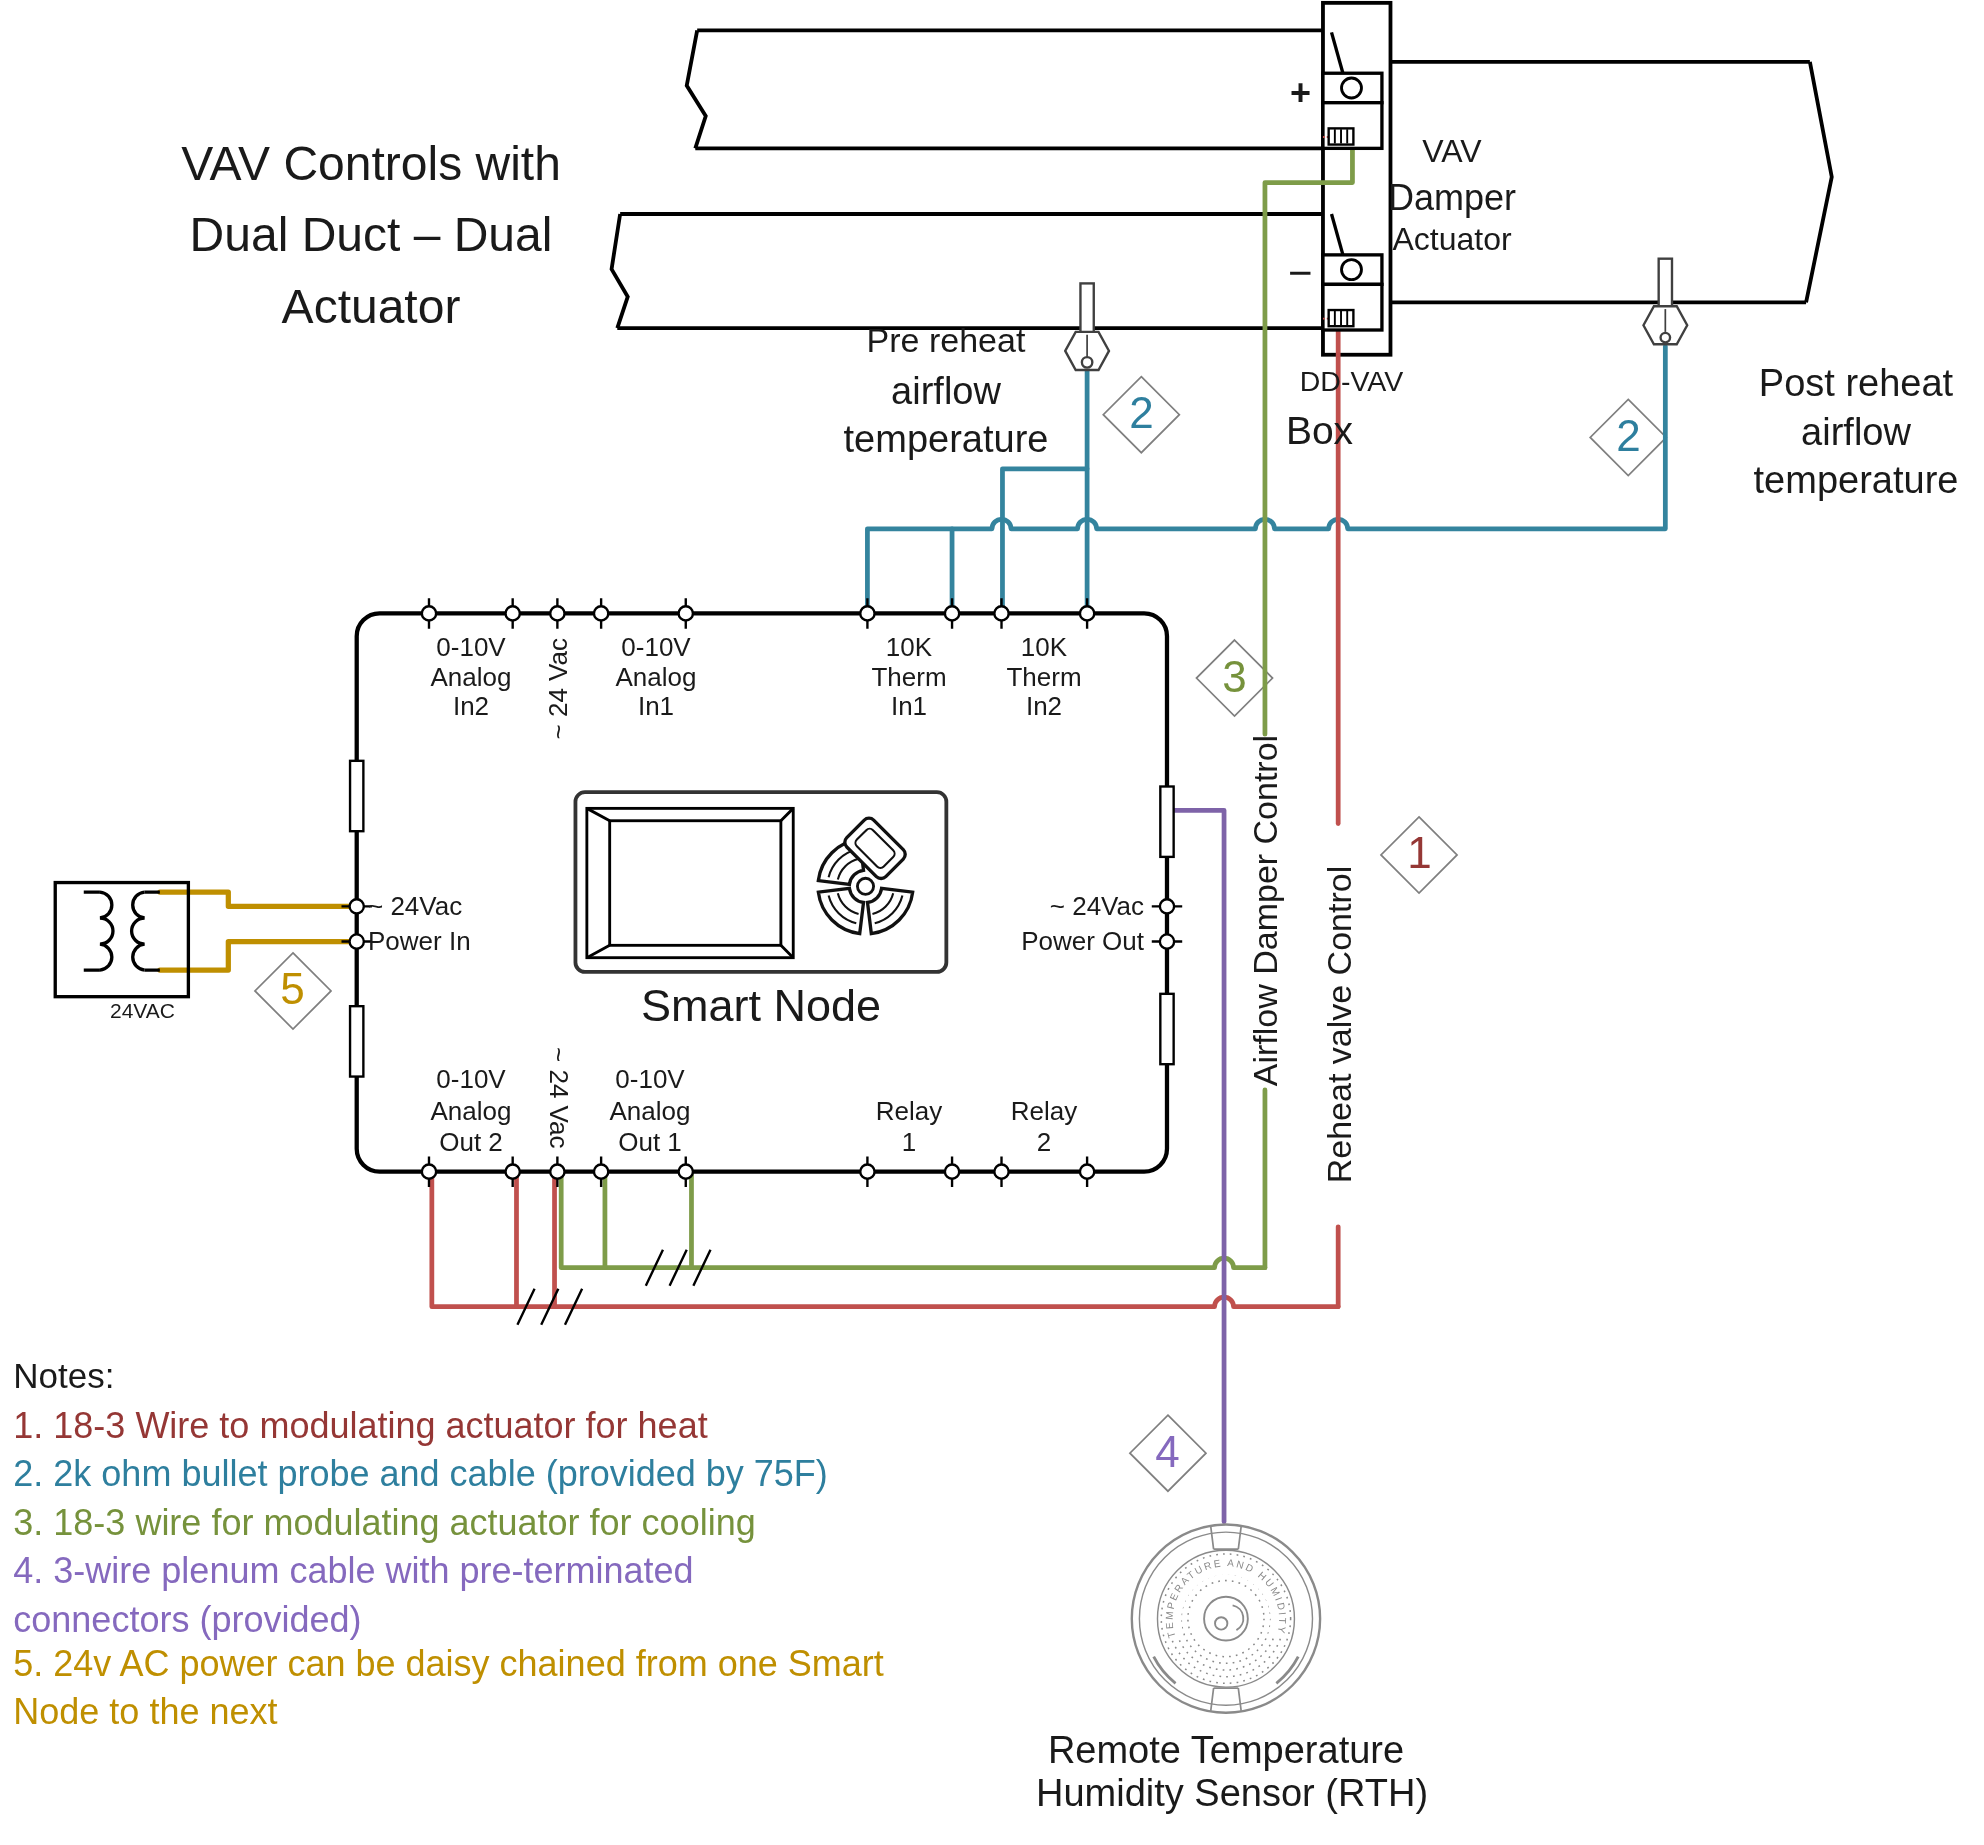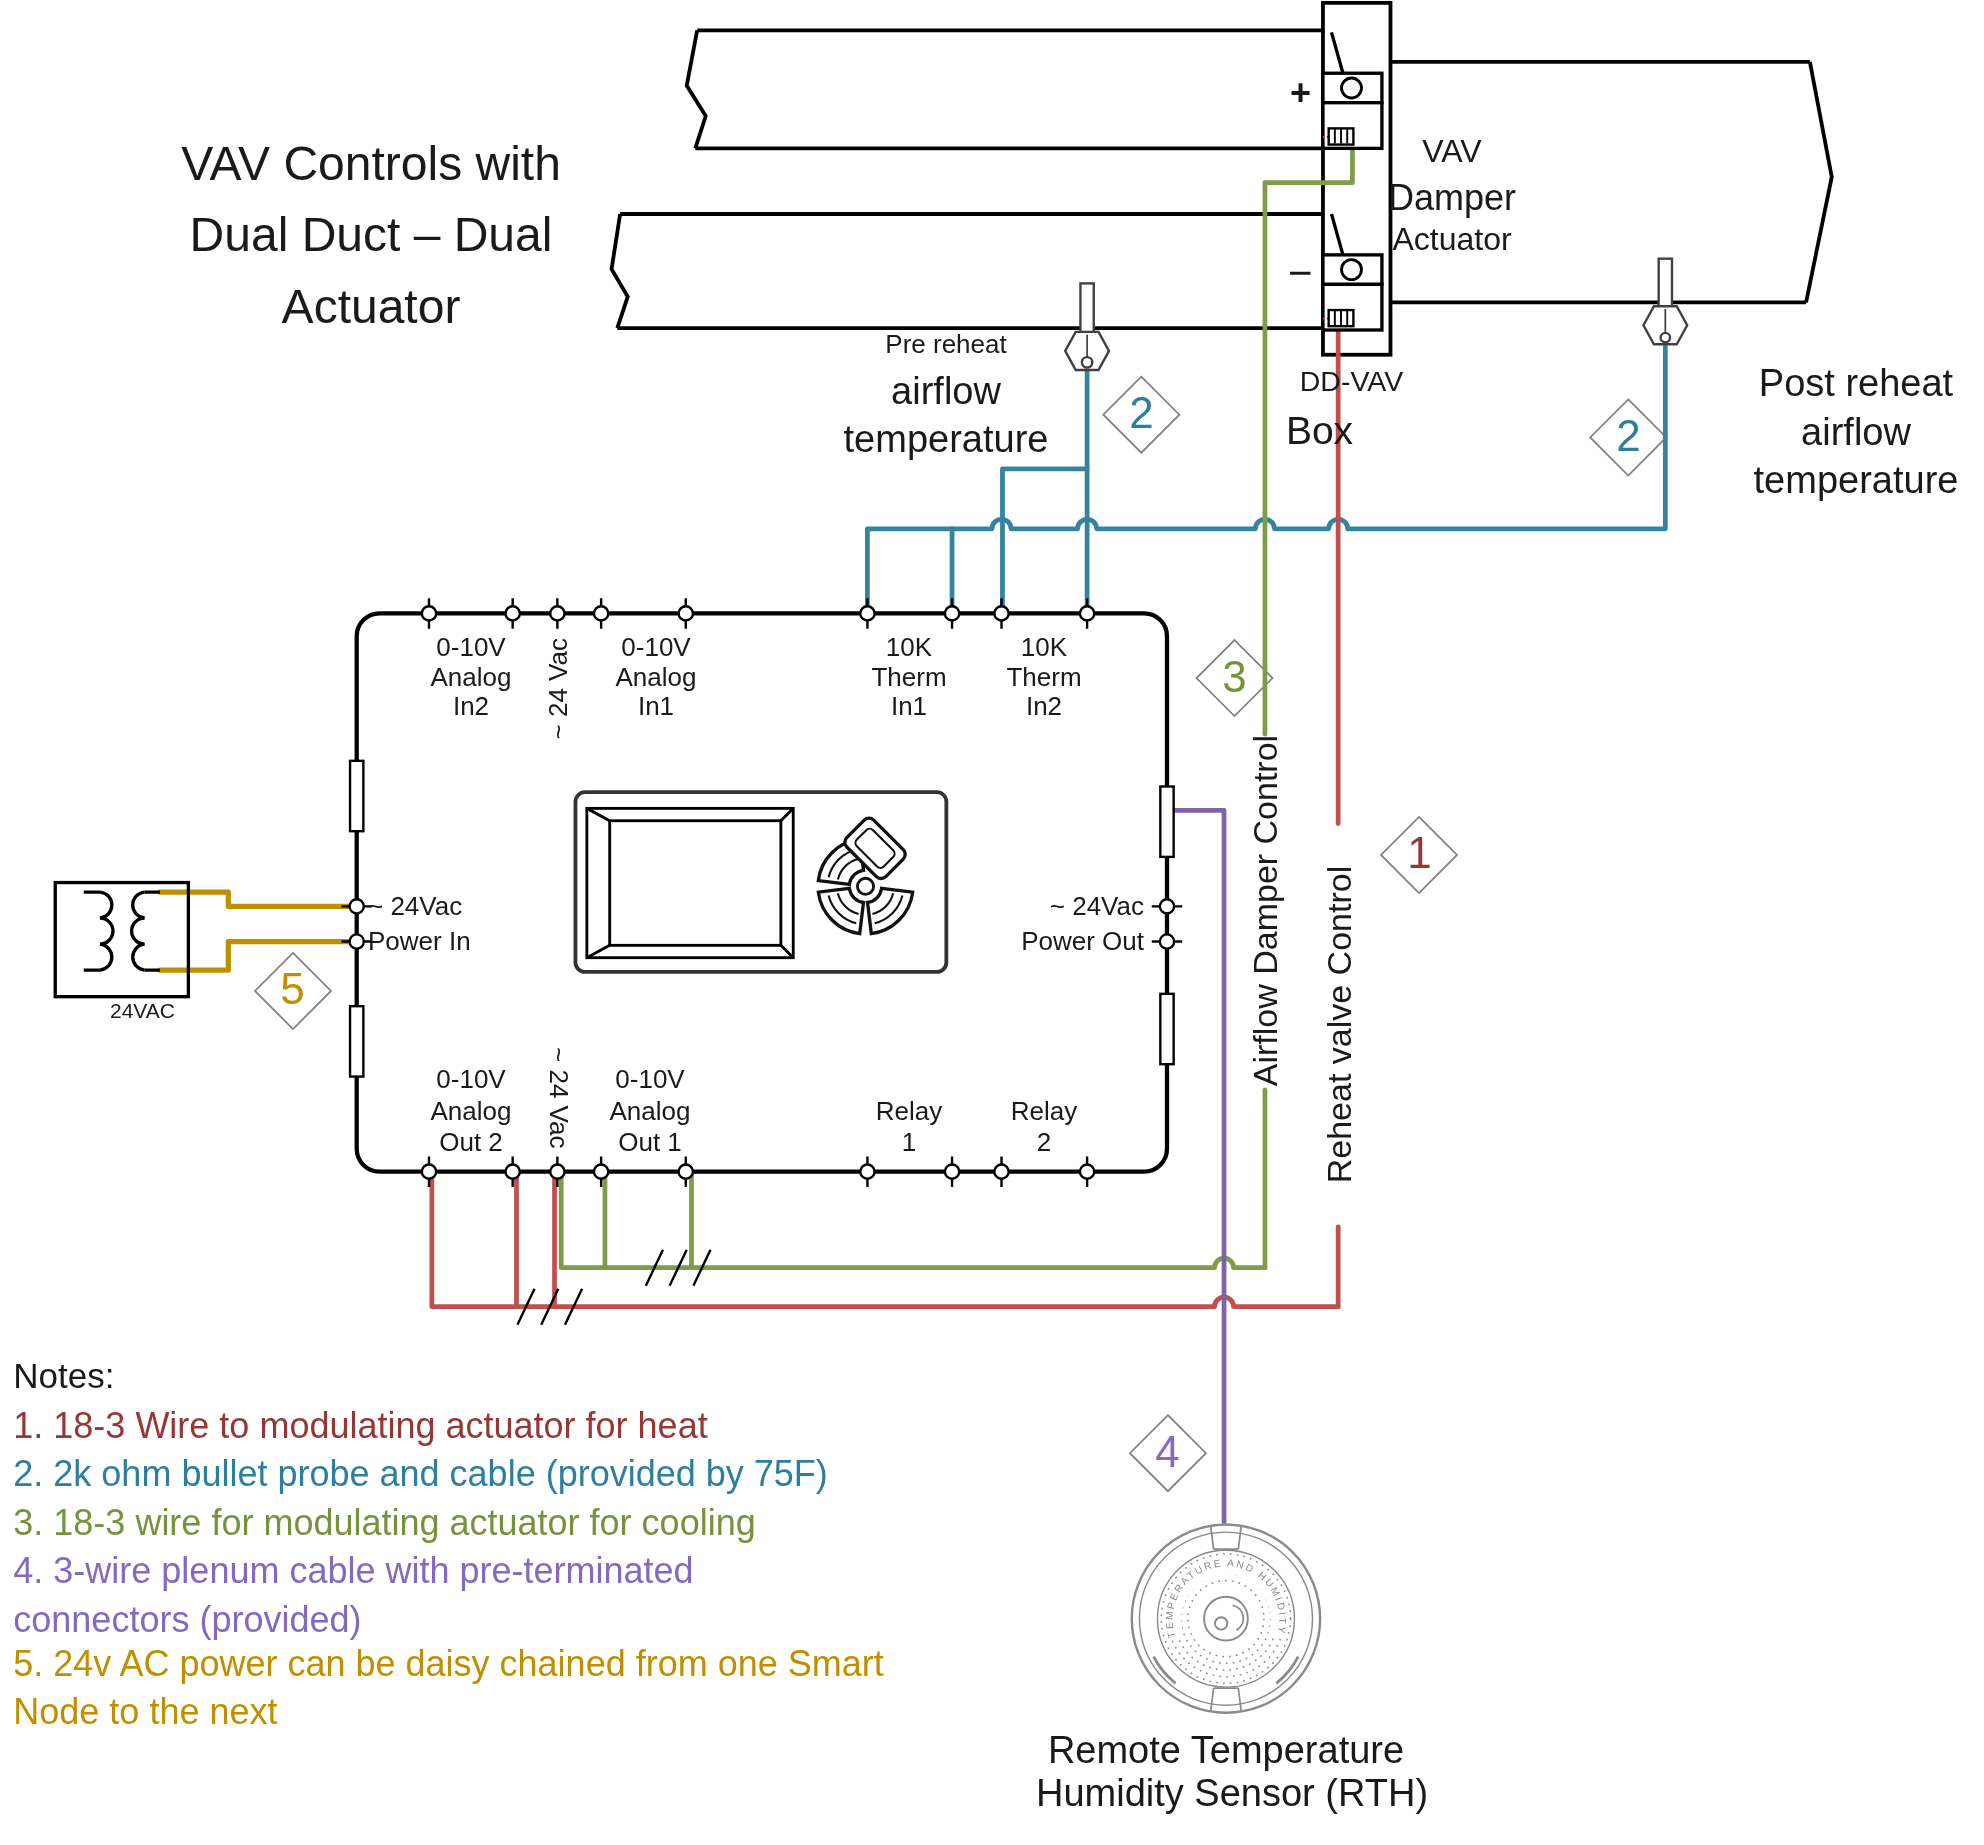--- a/index.html
+++ b/index.html
@@ -225,38 +225,39 @@
     <path d="M1276,1775 H1302 M1273,1799 L1276,1775 M1305,1799 L1302,1775" stroke-width="1.8"></path>
     <path d="M1236,1770 A86,86 0 0 1 1213,1742" stroke-width="3"></path>
     <path d="M1365,1742 A86,86 0 0 1 1342,1770" stroke-width="3"></path>
   </g>
 </svg>
 
 <div class="t c big" style="left:38px;top:207px;width:666px;">Dual Duct – Dual</div>
 <div class="t c big" style="left:38px;top:136px;width:666px;">VAV Controls with</div>
 <div class="t c big" style="left:38px;top:279px;width:666px;">Actuator</div>
 
-<div class="t c" style="left:775px;top:321px;width:342px;font-size:26px;margin-top:9px;">Pre reheat</div>
+<div class="t c" style="left:775px;top:321px;width:342px;font-size:34px;">Pre reheat</div>
 <div class="t c" style="left:775px;top:370px;width:342px;font-size:38px;">airflow</div>
 <div class="t c" style="left:775px;top:418px;width:342px;font-size:38px;">temperature</div>
 
 <div class="t c" style="left:1685px;top:362px;width:342px;font-size:38px;">Post reheat</div>
 <div class="t c" style="left:1685px;top:411px;width:342px;font-size:38px;">airflow</div>
 <div class="t c" style="left:1685px;top:459px;width:342px;font-size:38px;">temperature</div>
 
 <div class="t c" style="left:1376px;top:133px;width:152px;font-size:32px;">VAV</div>
 <div class="t c" style="left:1376px;top:177px;width:152px;font-size:36px;">Damper</div>
 <div class="t c" style="left:1376px;top:221px;width:152px;font-size:32px;">Actuator</div>
 
 <div class="t c" style="left:1284px;top:365px;width:135px;font-size:28.5px;">DD-VAV</div>
 <div class="t c" style="left:1252px;top:409px;width:135px;font-size:39px;">Box</div>
 
 <div class="t" style="left:1290px;top:72px;font-size:36px;font-weight:bold;">+</div>
 <div class="t" style="left:1288px;top:249px;font-size:42px;">−</div>
 
+<div class="t c" style="left:571px;top:980px;width:380px;font-size:45px;">Smart Node</div>
 
 <div class="t c port" style="left:414px;top:633px;width:114px;">0-10V</div>
 <div class="t c port" style="left:414px;top:663px;width:114px;">Analog</div>
 <div class="t c port" style="left:414px;top:692px;width:114px;">In2</div>
 
 <div class="t c port rot-ccw" style="left:487px;top:674px;width:143px;">~ 24  Vac</div>
 
 <div class="t c port" style="left:599px;top:633px;width:114px;">0-10V</div>
 <div class="t c port" style="left:599px;top:663px;width:114px;">Analog</div>
 <div class="t c port" style="left:599px;top:692px;width:114px;">In1</div>

